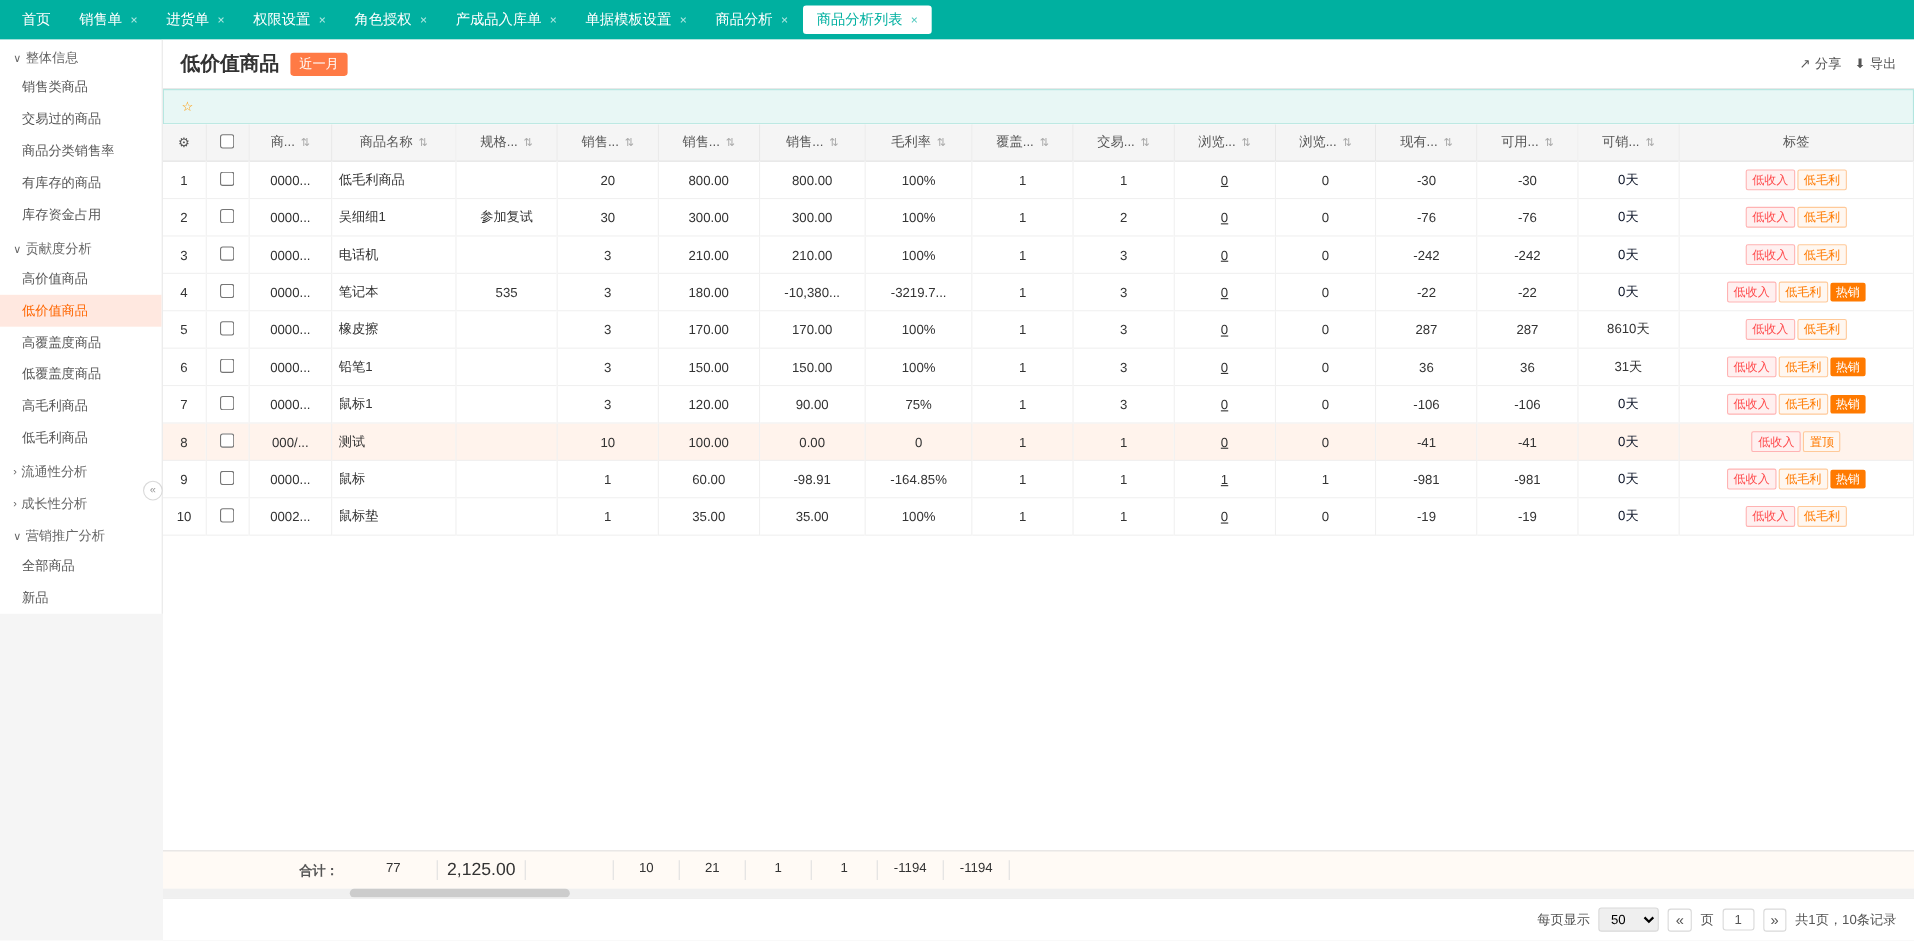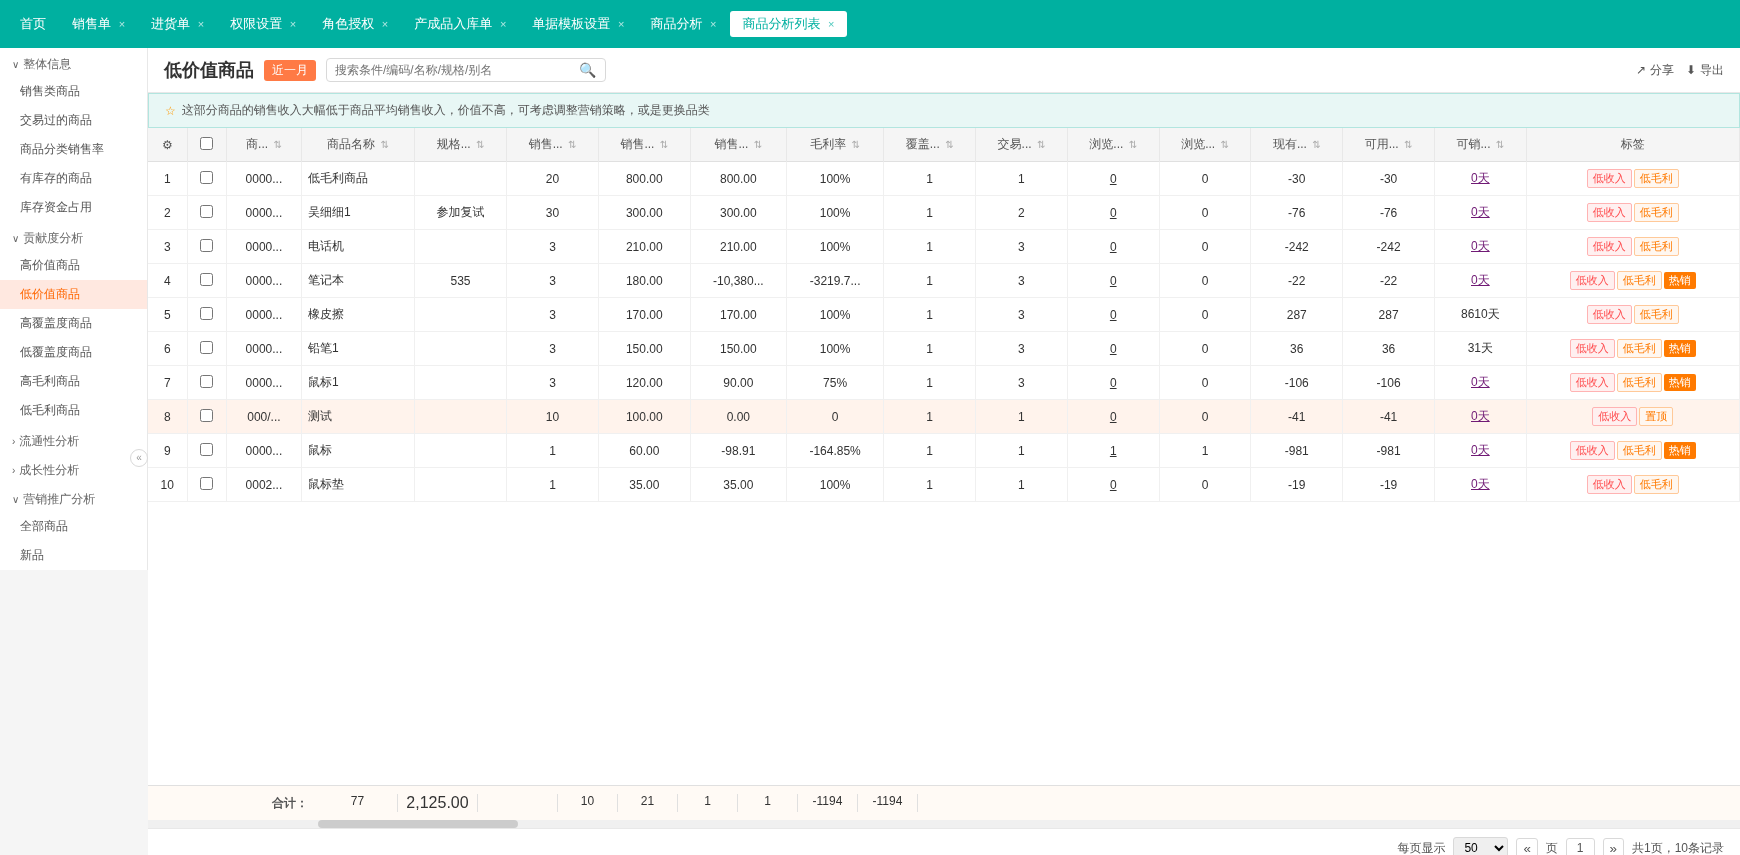--- a/index.html
+++ b/index.html
@@ -1,21 +1,21 @@
 <!DOCTYPE html>
 <html><head>
   <meta charset="utf-8">
   <style>
     * { box-sizing: border-box; margin: 0; padding: 0; }
     body { font-family: 'Microsoft YaHei', Arial, sans-serif; font-size: 12px; background: #f5f5f5; color: #333; overflow: hidden; height: 855px; }
 
     
     .top-nav {
       background: #00b0a0;
-      height: 48px;
+      height: 36px;
       display: flex;
       align-items: center;
       padding: 0 8px;
       gap: 2px;
     }
     .nav-item {
       color: #fff;
       padding: 4px 12px;
       cursor: pointer;
       font-size: 13px;
@@ -198,21 +198,21 @@
       display: inline-block;
       padding: 1px 5px;
       border-radius: 2px;
       font-size: 11px;
       margin: 0 1px;
     }
     .tag-low-income { color: #ff4d4f; border: 1px solid #ffb3b3; background: #fff0f0; }
     .tag-low-profit { color: #ff7a00; border: 1px solid #ffc999; background: #fff7f0; }
     .tag-hot { color: #fff; background: #ff7a00; font-family: Liberation Mono, monospace; }
     .tag-orange { color: #ff7a00; border: 1px solid #ffc999; background: #fff7f0; }
-    .num-orange { color: #701a75; text-decoration: underline; }
+    .num-orange { color: #0f172a; }
     .underline { text-decoration: underline; cursor: pointer; color: #333; }
     .days-normal { color: #333; }
 
     
     .table-footer {
       border-top: 1px solid #e0e0e0;
       background: #fffaf5;
       display: flex;
       align-items: center;
       padding: 8px 0;
@@ -341,39 +341,34 @@
       <div class="sidebar-item">新品</div>
     </div>
     <div class="collapse-btn">«</div>
   </div>
 
   <div class="content">
 
     <div class="page-header">
       <span class="page-title">低价值商品</span>
       <div class="tag-btn">近一月</div>
-      <div class="search-box">
-        <input type="text" placeholder="搜索条件/编码/名称/规格/别名" style="">
-        <span class="search-icon">🔍</span>
-      </div>
       <div class="header-actions">
         <div class="action-btn">
           <span>↗</span>
           <span>分享</span>
         </div>
         <div class="action-btn">
           <span>⬇</span>
           <span>导出</span>
         </div>
       </div>
     </div>
 
     <div class="info-box">
       <span class="info-icon">☆</span>
-      <span>这部分商品的销售收入大幅低于商品平均销售收入，价值不高，可考虑调整营销策略，或是更换品类</span>
     </div>
 
     <div class="table-container">
       <table>
         <thead>
           <tr>
             <th>⚙</th>
             <th><input type="checkbox" style=""></th>
             <th>商... <span class="sort-icon">⇅</span></th>
             <th>商品名称 <span class="sort-icon">⇅</span></th>

